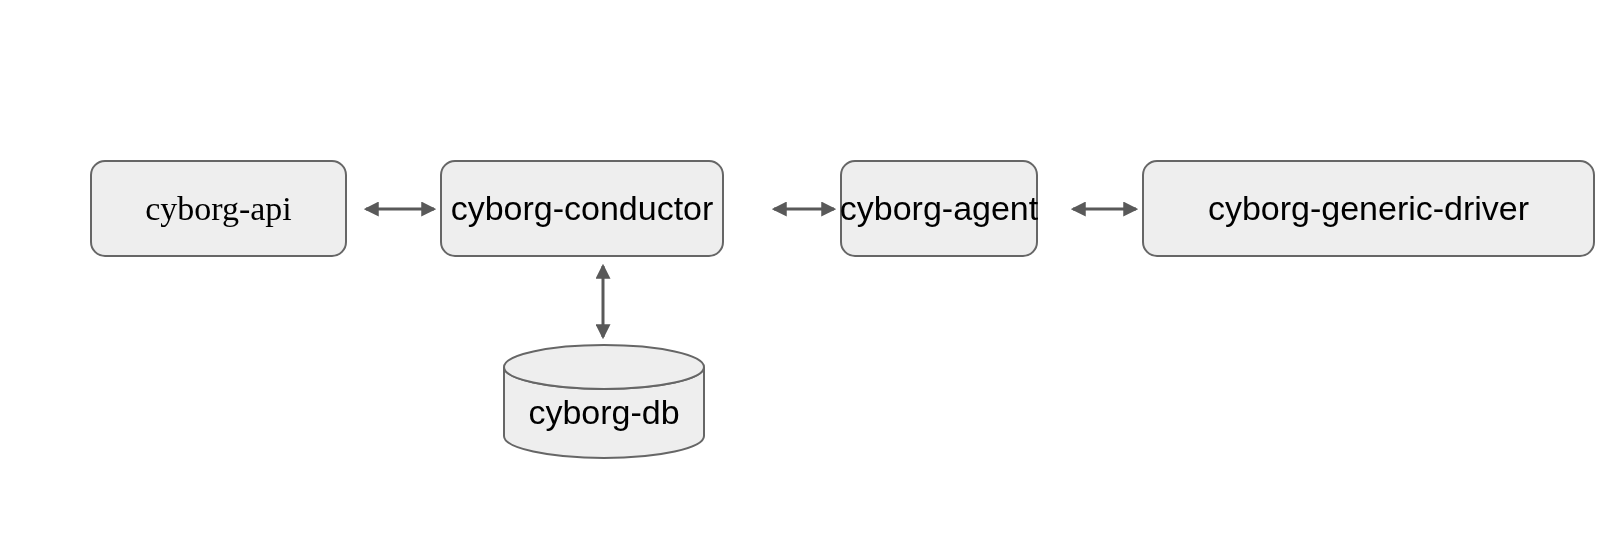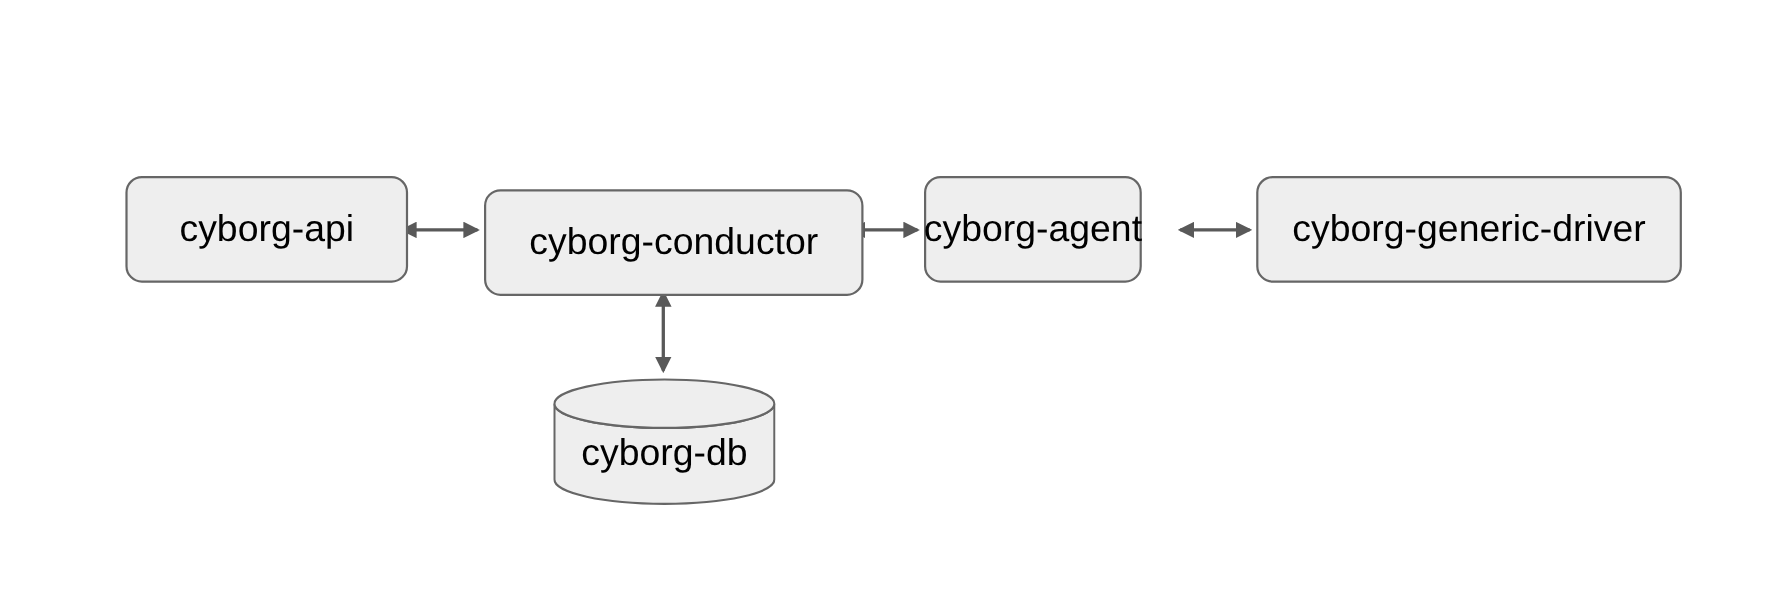--- a/index.html
+++ b/index.html
@@ -37,24 +37,24 @@
     border-radius: 15px;
     display: flex;
     align-items: center;
     justify-content: center;
   }
   .node-label {
     font-size: 34px;
     color: #000000;
     white-space: nowrap;
   }
-  .pos-api       { left: 114px;  width: 257px; }
-  .pos-conductor { left: 440px;  width: 345px; margin-top: 12px; }
+  .pos-api       { left: 90px;  width: 257px; font-family: Liberation Serif, serif; }
+  .pos-conductor { left: 440px;  width: 284px; }
   .pos-agent     { left: 840px;  width: 198px; }
-  .pos-driver    { left: 1142px; width: 387px; }
+  .pos-driver    { left: 1142px; width: 453px; }
   .node.cylinder {
     position: absolute;
     left: 503px;
     top: 343px;
     width: 202px;
     height: 117px;
   }
   .cyl-shape {
     position: absolute;
     left: 0;

